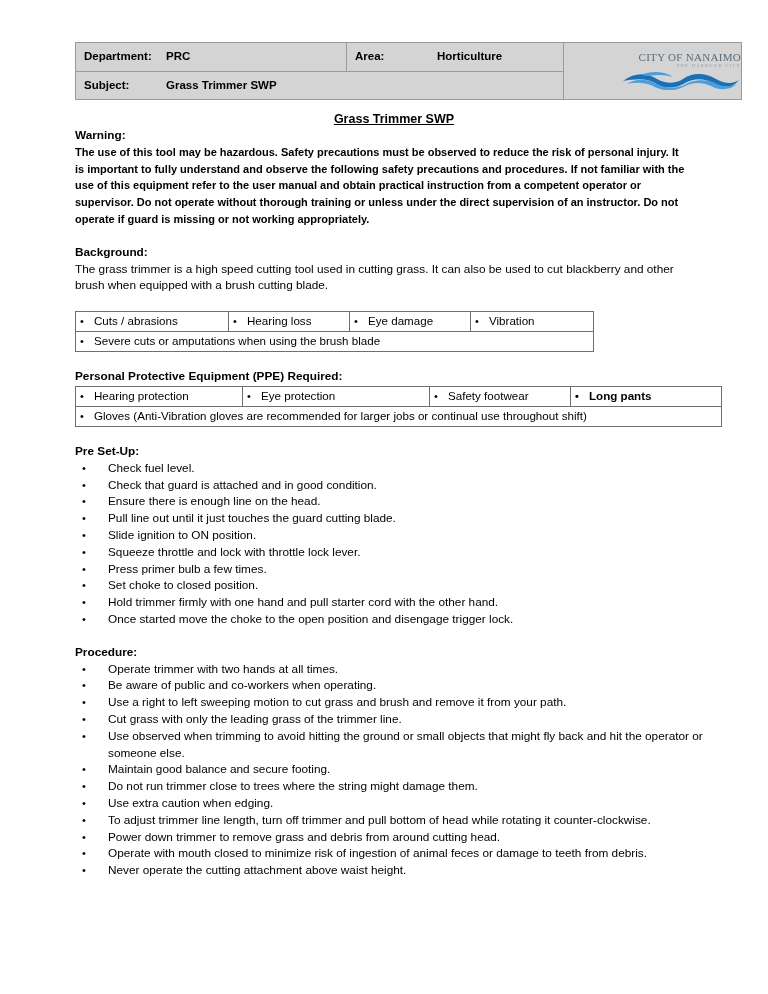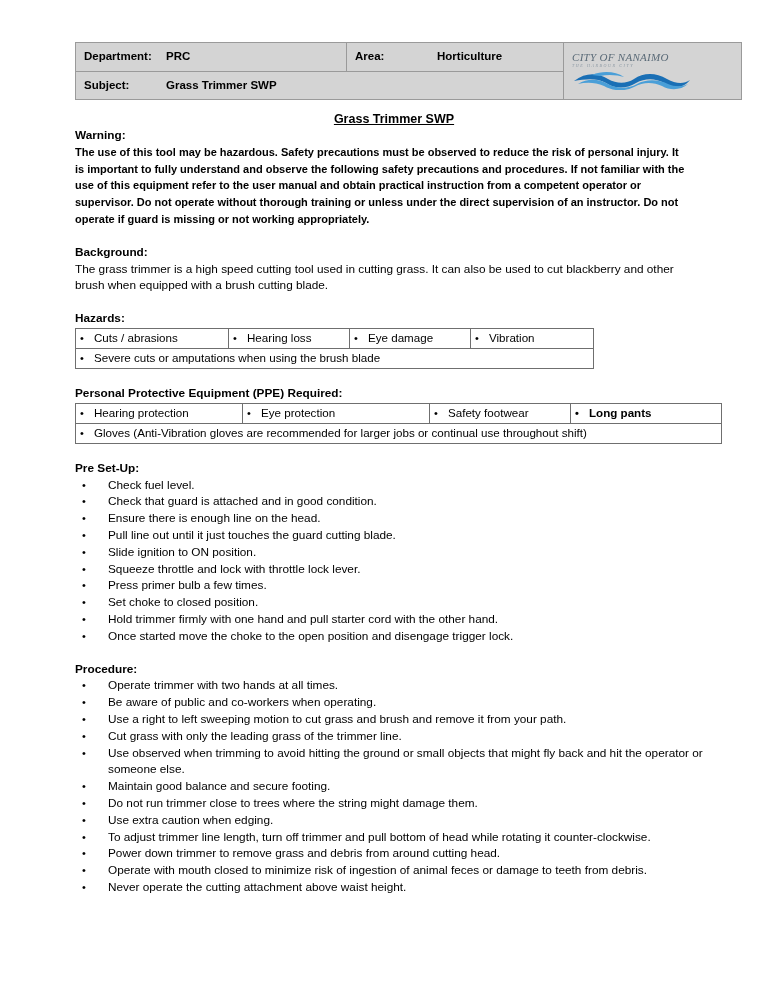--- a/index.html
+++ b/index.html
@@ -55,24 +55,23 @@
     vertical-align: middle;
   }
 
   
   .logo-wrap {
     position: relative;
     width: 100%;
     height: 46px;
     display: flex;
     flex-direction: column;
-    align-items: flex-start;
+    align-items: flex-end;
     justify-content: center;
     overflow: hidden;
-    font-style: italic;
   }
   .logo-name {
     font-family: "Liberation Serif", serif;
     font-size: 11px;
     font-weight: normal;
     letter-spacing: 0.3px;
     color: #5b6b78;
     line-height: 11px;
     white-space: nowrap;
   }
@@ -216,21 +215,20 @@
   <div class="sec-head">Warning:</div>
   <div class="warn-body">The use of this tool may be hazardous. Safety precautions must be observed to reduce the risk of personal injury. It is important to fully understand and observe the following safety precautions and procedures. If not familiar with the use of this equipment refer to the user manual and obtain practical instruction from a competent operator or supervisor. Do not operate without thorough training or unless under the direct supervision of an instructor. Do not operate if guard is missing or not working appropriately.</div>
 
   <div class="gap-md"></div>
 
   <div class="sec-head">Background:</div>
   <div class="body-text">The grass trimmer is a high speed cutting tool used in cutting grass. It can also be used to cut blackberry and other brush when equipped with a brush cutting blade.</div>
 
   <div class="gap-md"></div>
 
-  <div class="sec-head">Hazards:</div>
   <table class="data-table hz-table">
     <tbody>
         <tr>
       <td class="hz-c1"><span class="cellbullet">•</span><span>Cuts / abrasions</span></td>
       <td class="hz-c2"><span class="cellbullet">•</span><span>Hearing loss</span></td>
       <td class="hz-c3"><span class="cellbullet">•</span><span>Eye damage</span></td>
       <td class="hz-c4"><span class="cellbullet">•</span><span>Vibration</span></td>
     </tr>
     <tr>
       <td colspan="4"><span class="cellbullet">•</span><span>Severe cuts or amputations when using the brush blade</span></td>

